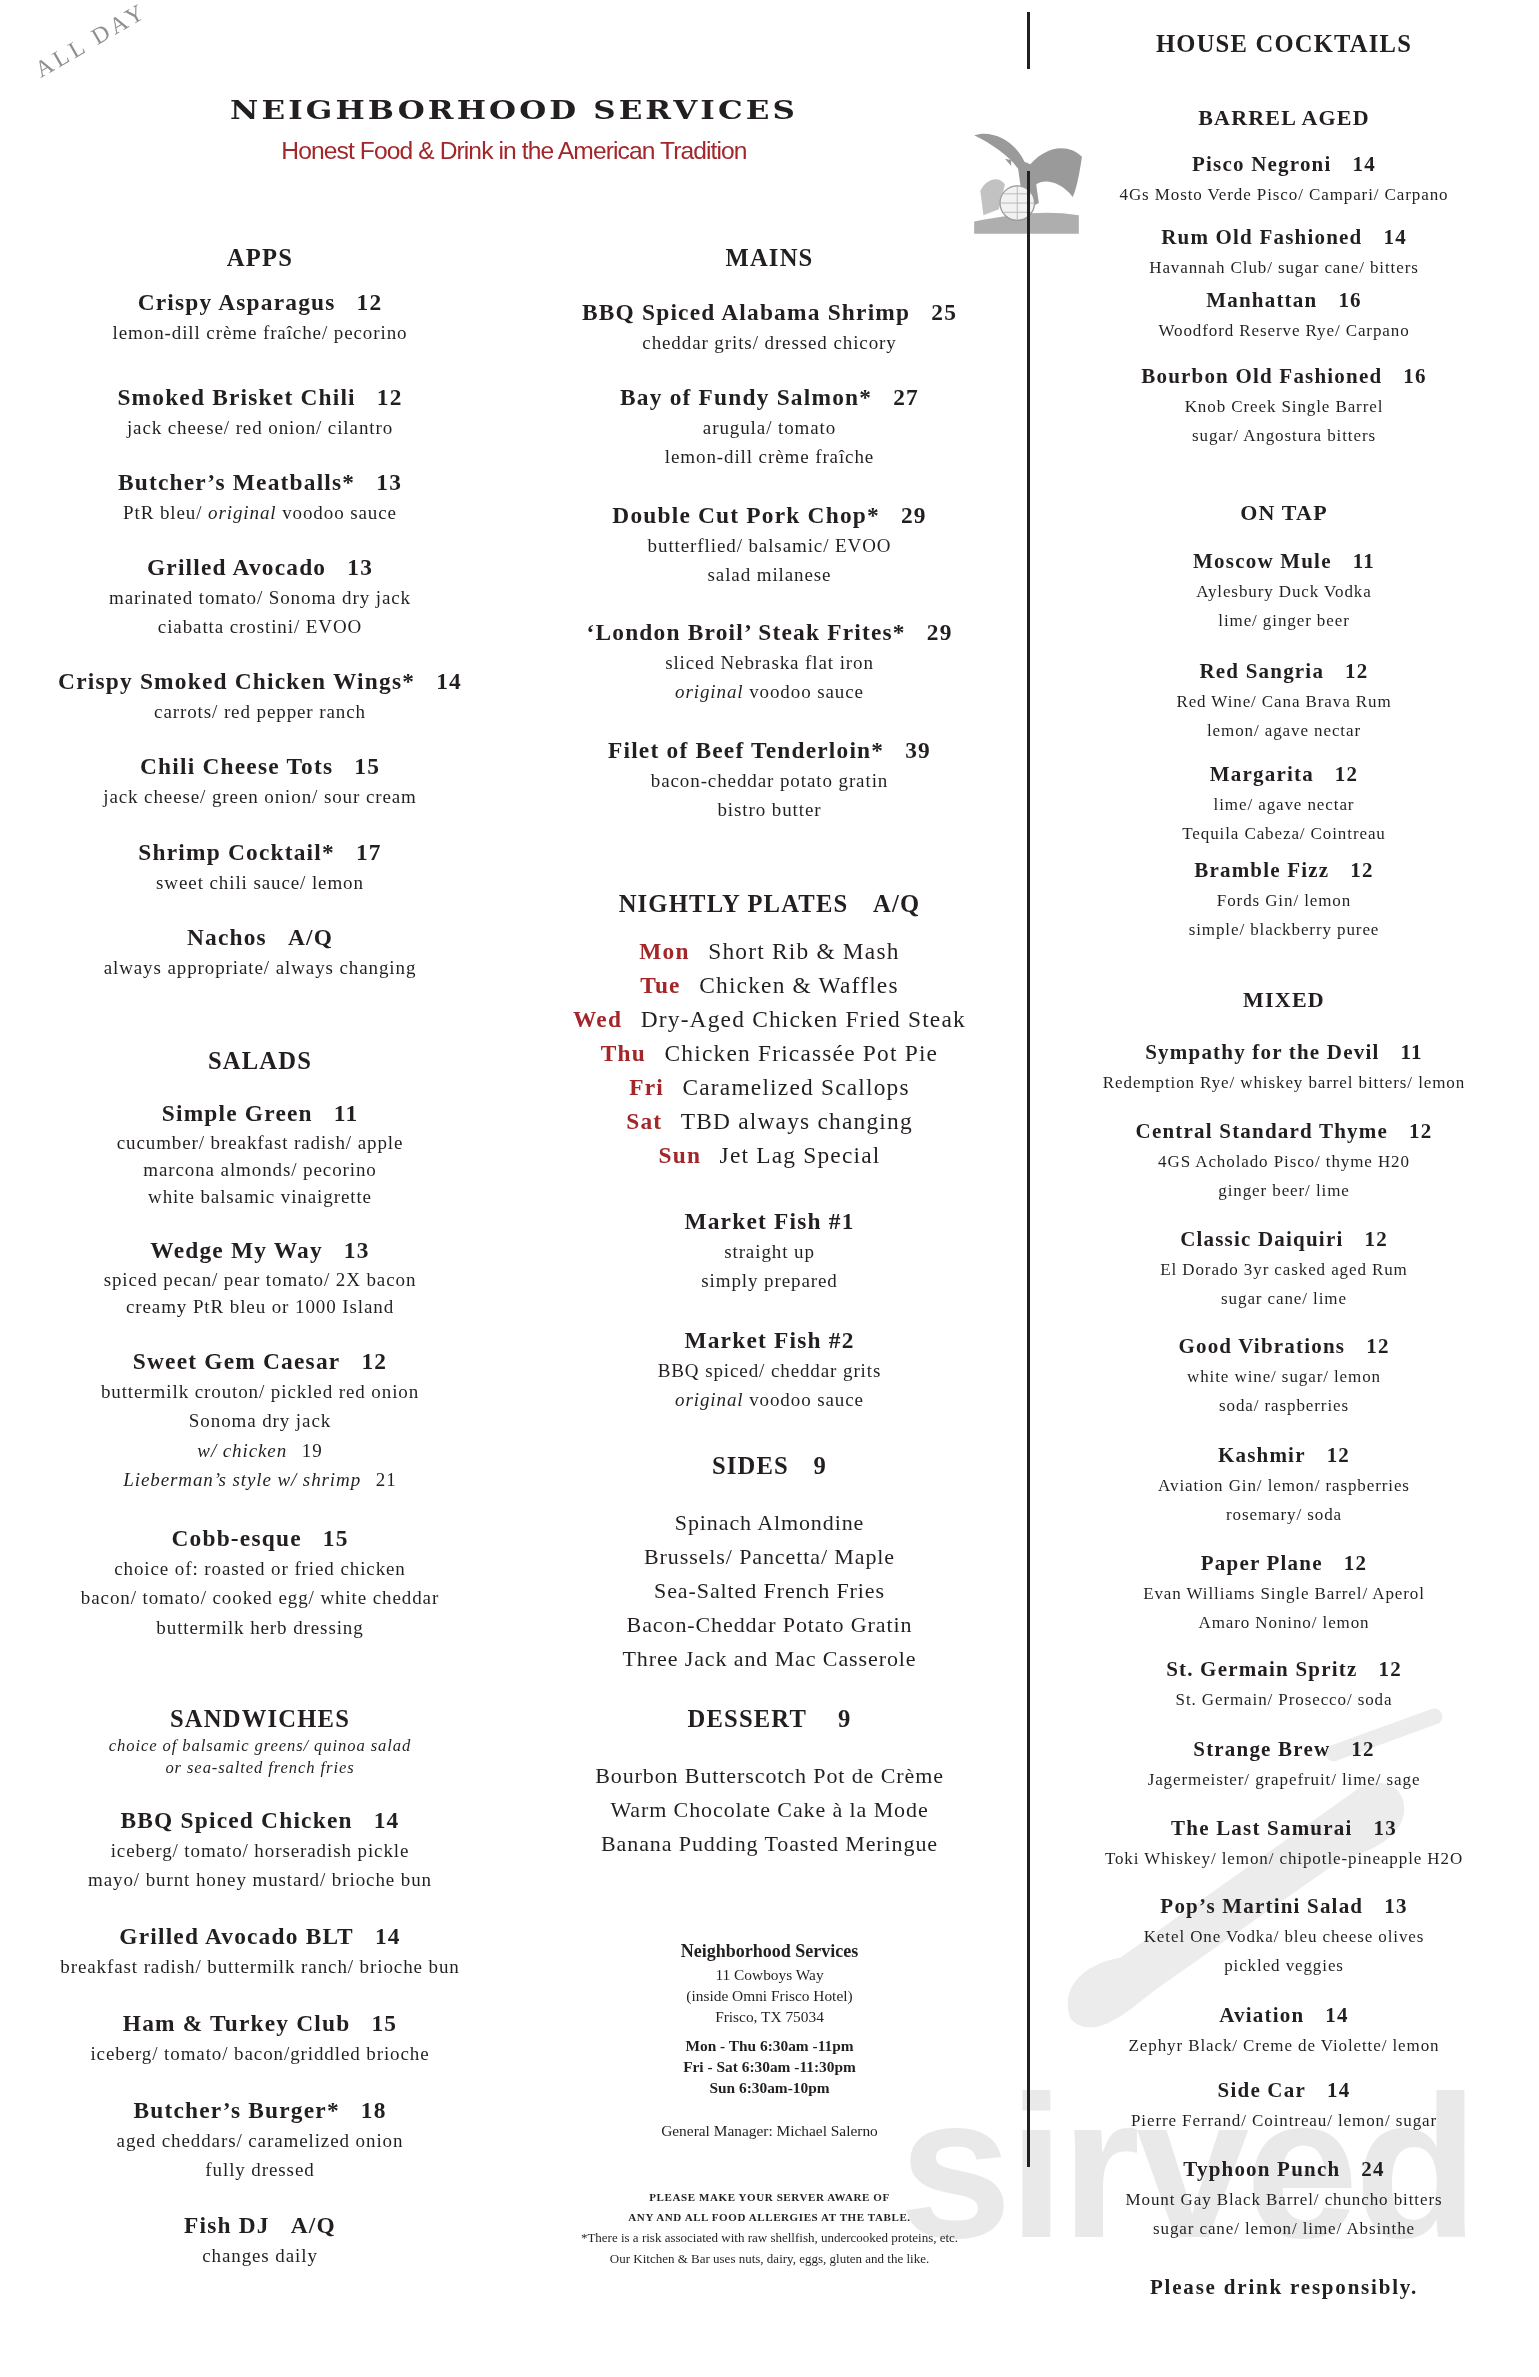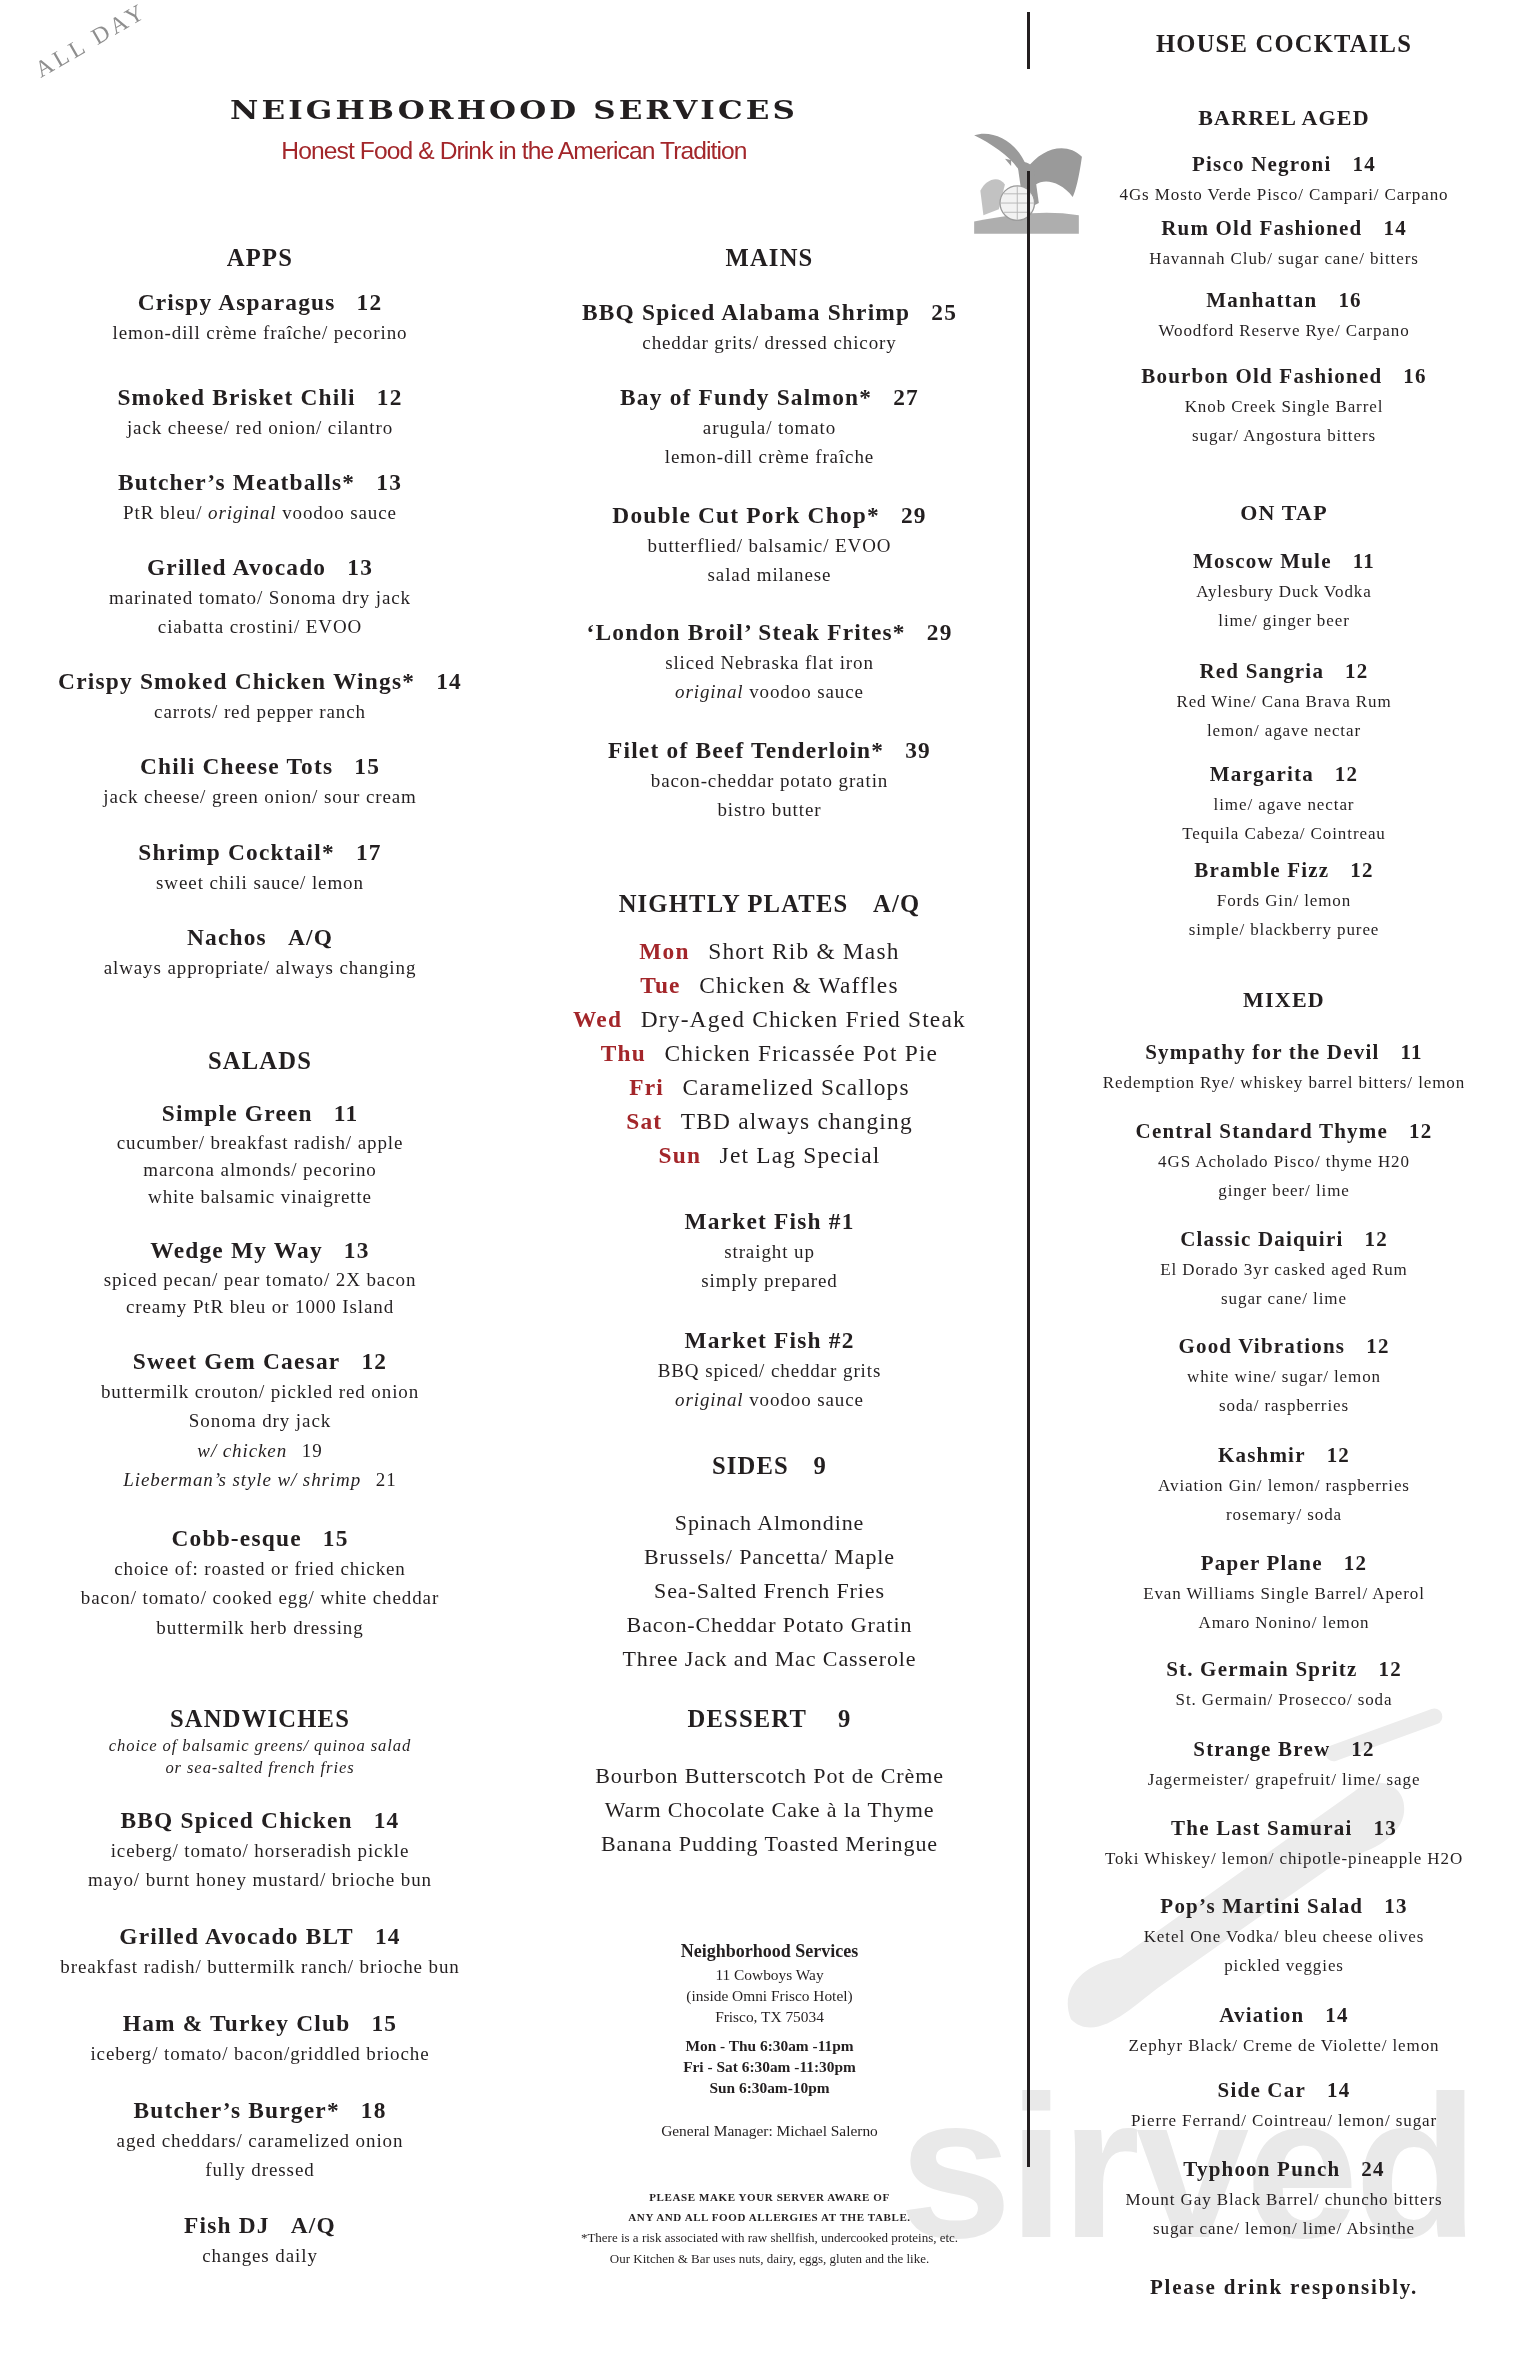--- a/index.html
+++ b/index.html
@@ -213,21 +213,21 @@
     <div class="side-line">Spinach Almondine</div>
     <div class="side-line">Brussels/ Pancetta/ Maple</div>
     <div class="side-line">Sea-Salted French Fries</div>
     <div class="side-line">Bacon-Cheddar Potato Gratin</div>
     <div class="side-line">Three Jack and Mac Casserole</div>
   </div>
 
   <div class="sec" style="top:1705px;"><span>DESSERT</span><span style="margin-left:31px">9</span></div>
   <div class="item" style="top:1759px;">
     <div class="side-line">Bourbon Butterscotch Pot de Crème</div>
-    <div class="side-line">Warm Chocolate Cake à la Thyme</div>
+    <div class="side-line">Warm Chocolate Cake à la Mode</div>
     <div class="side-line">Banana Pudding Toasted Meringue</div>
   </div>
 
   <div class="item" style="top:1939px;">
     <div class="info" style="font-weight:bold; font-size:18px; line-height:24.6px;">Neighborhood Services</div>
     <div class="info" style="font-size:15.4px; line-height:21px;">11 Cowboys Way</div>
     <div class="info" style="font-size:15.4px; line-height:21px;">(inside Omni Frisco Hotel)</div>
     <div class="info" style="font-size:15.4px; line-height:21px;">Frisco, TX 75034</div>
     <div style="height:8.6px"></div>
     <div class="info" style="font-weight:bold; font-size:15.4px; line-height:21px;">Mon - Thu 6:30am -11pm</div>
@@ -246,21 +246,21 @@
 </div>
 
 <div class="col" style="left:1029px; width:510px; top:0; height:2377px;">
   <div class="sec" style="top:29.5px;">HOUSE COCKTAILS</div>
   <div class="sec sec-sm" style="top:105px;">BARREL AGED</div>
 
   <div class="item" style="top:150px;">
     <div class="name" style="font-size:21px;"><span>Pisco Negroni</span><span class="price">14</span></div>
     <div class="desc" style="font-size:17px;">4Gs Mosto Verde Pisco/ Campari/ Carpano</div>
   </div>
-  <div class="item" style="top:214px;">
+  <div class="item" style="top:223px;">
     <div class="name" style="font-size:21px;"><span>Rum Old Fashioned</span><span class="price">14</span></div>
     <div class="desc" style="font-size:17px;">Havannah Club/ sugar cane/ bitters</div>
   </div>
   <div class="item" style="top:286px;">
     <div class="name" style="font-size:21px;"><span>Manhattan</span><span class="price">16</span></div>
     <div class="desc" style="font-size:17px;">Woodford Reserve Rye/ Carpano</div>
   </div>
   <div class="item" style="top:362px;">
     <div class="name" style="font-size:21px;"><span>Bourbon Old Fashioned</span><span class="price">16</span></div>
     <div class="desc" style="font-size:17px;">Knob Creek Single Barrel</div>

